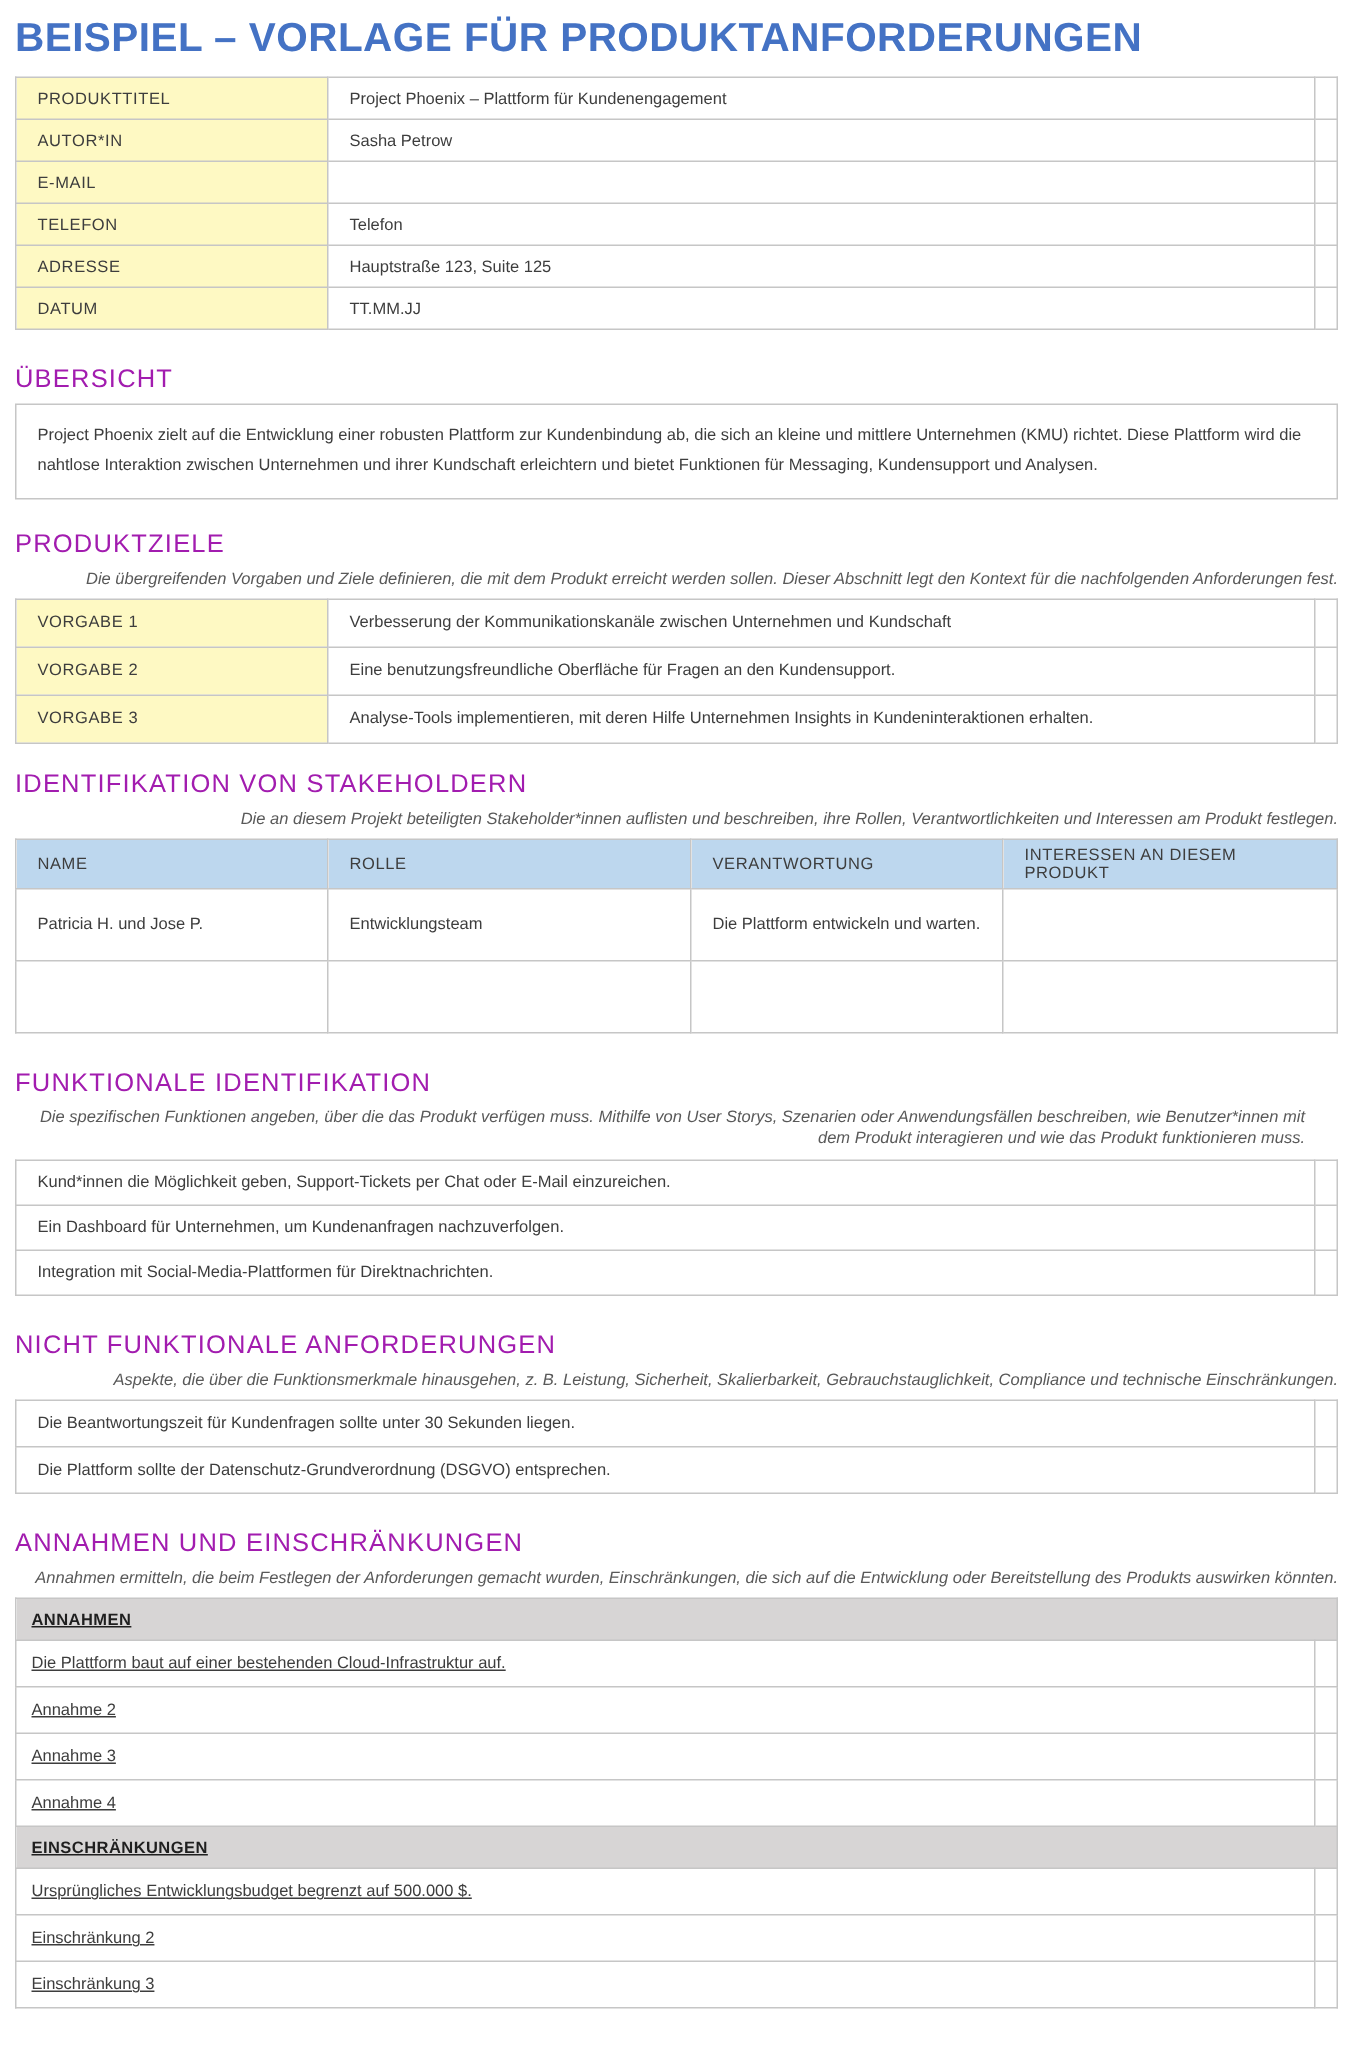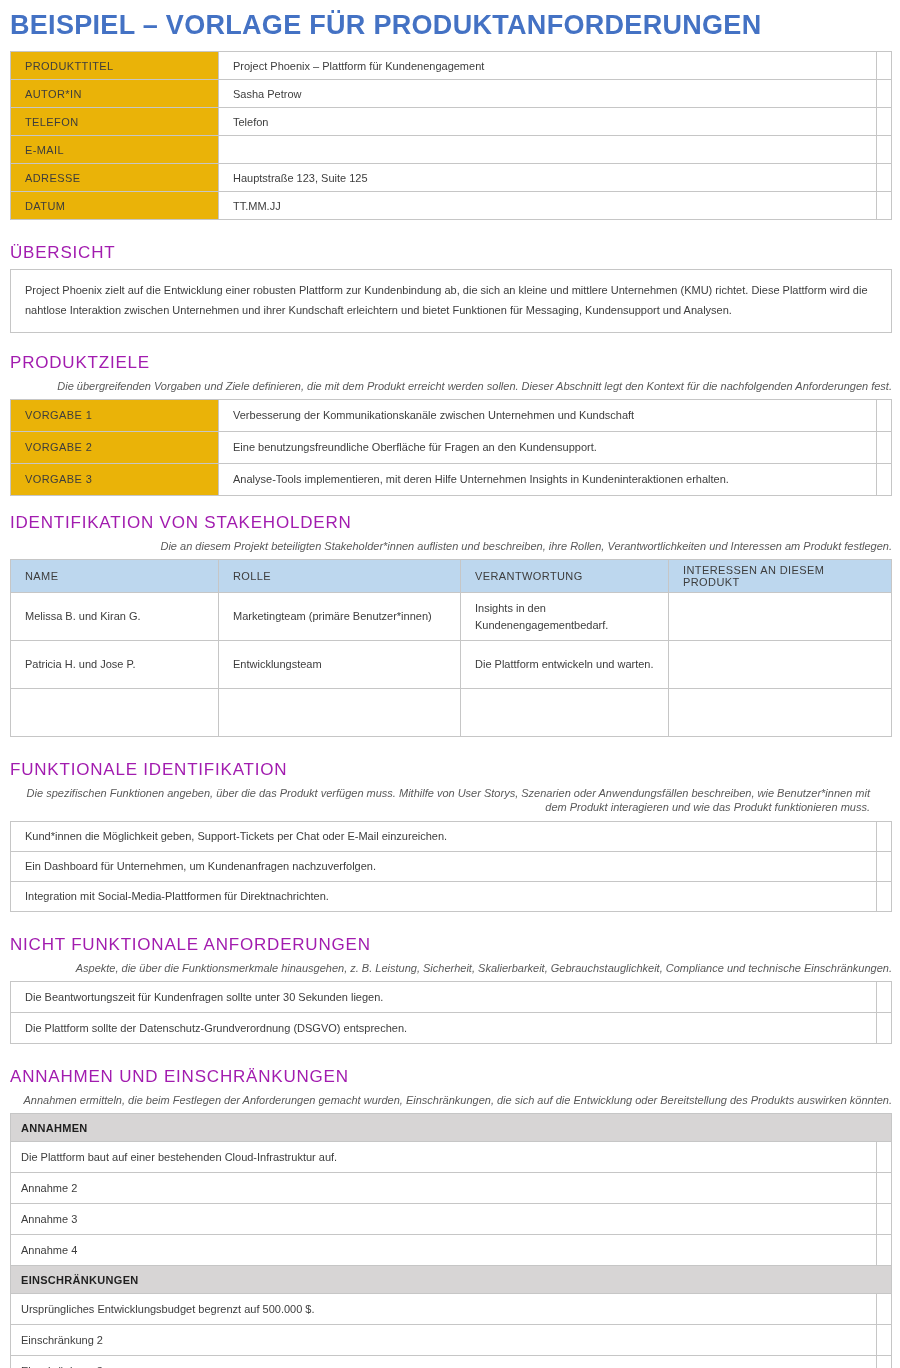--- a/index.html
+++ b/index.html
@@ -25,21 +25,21 @@
     line-height: 1.3; margin: 2px 0 6px 0; text-align: right;
   }
 
   table.tbl { width: 100%; border-collapse: collapse; table-layout: fixed; }
   table.tbl td, table.tbl th {
     border: 1px solid #c6c6c6; font-size: 11px; color: #3d3d3d;
     padding: 4px 14px; text-align: left; vertical-align: middle;
     overflow: hidden;
   }
   td.label-cell {
-    background: #eab308; font-size: 10px; letter-spacing: 0.4px; color: #454545;
+    background: #fef9c3; font-size: 10px; letter-spacing: 0.4px; color: #454545;
   }
   td.spacer-cell { padding: 0; }
 
   .info-table tr { height: 28px; }
   .goals-table tr { height: 32px; }
 
   .overview-box {
     border: 1px solid #c6c6c6; padding: 11px 14px;
     font-size: 11px; line-height: 1.8; color: #3d3d3d;
   }
@@ -51,21 +51,21 @@
   .stakeholder-table td { height: 48px; line-height: 1.5; }
 
   .req-table tr { height: 30px; }
   .nfr-table tr { height: 31px; }
 
   .ac-table tr.item-row { height: 31px; }
   .ac-table td.group-header {
     background: #D7D5D5; font-weight: 700; color: #1f1f1f;
     height: 28px; letter-spacing: 0.3px;
   }
-  .ac-table td.item-cell { padding-left: 10px; }
+  .ac-table td.item-cell { padding-left: 10px; text-decoration: underline; }
 </style>
 </head>
 <body>
 
 <div class="content">
 
   <h1 class="page-title">BEISPIEL – VORLAGE FÜR PRODUKTANFORDERUNGEN</h1>
 
   <table class="tbl info-table">
     <colgroup>
@@ -78,27 +78,27 @@
       <td class="label-cell">PRODUKTTITEL</td>
       <td>Project Phoenix – Plattform für Kundenengagement</td>
       <td class="spacer-cell"></td>
     </tr>
     <tr>
       <td class="label-cell">AUTOR*IN</td>
       <td>Sasha Petrow</td>
       <td class="spacer-cell"></td>
     </tr>
     <tr>
+      <td class="label-cell">E-MAIL</td>
+      <td></td>
+      <td class="spacer-cell"></td>
+    </tr>
+    <tr>
       <td class="label-cell">TELEFON</td>
       <td>Telefon</td>
-      <td class="spacer-cell"></td>
-    </tr>
-    <tr>
-      <td class="label-cell">E-MAIL</td>
-      <td></td>
       <td class="spacer-cell"></td>
     </tr>
     <tr>
       <td class="label-cell">ADRESSE</td>
       <td>Hauptstraße 123, Suite 125</td>
       <td class="spacer-cell"></td>
     </tr>
     <tr>
       <td class="label-cell">DATUM</td>
       <td>TT.MM.JJ</td>
@@ -149,26 +149,20 @@
         <col>
       </colgroup>
     <tbody>
         <tr>
       <th>NAME</th>
       <th>ROLLE</th>
       <th>VERANTWORTUNG</th>
       <th>INTERESSEN AN DIESEM PRODUKT</th>
     </tr>
     <tr>
-      <td>Melissa B. und Kiran G.</td>
-      <td>Marketingteam (primäre Benutzer*innen)</td>
-      <td>Insights in den Kundenengagementbedarf.</td>
-      <td></td>
-    </tr>
-    <tr>
       <td>Patricia H. und Jose P.</td>
       <td>Entwicklungsteam</td>
       <td>Die Plattform entwickeln und warten.</td>
       <td></td>
     </tr>
     <tr>
       <td></td>
       <td></td>
       <td></td>
       <td></td>

